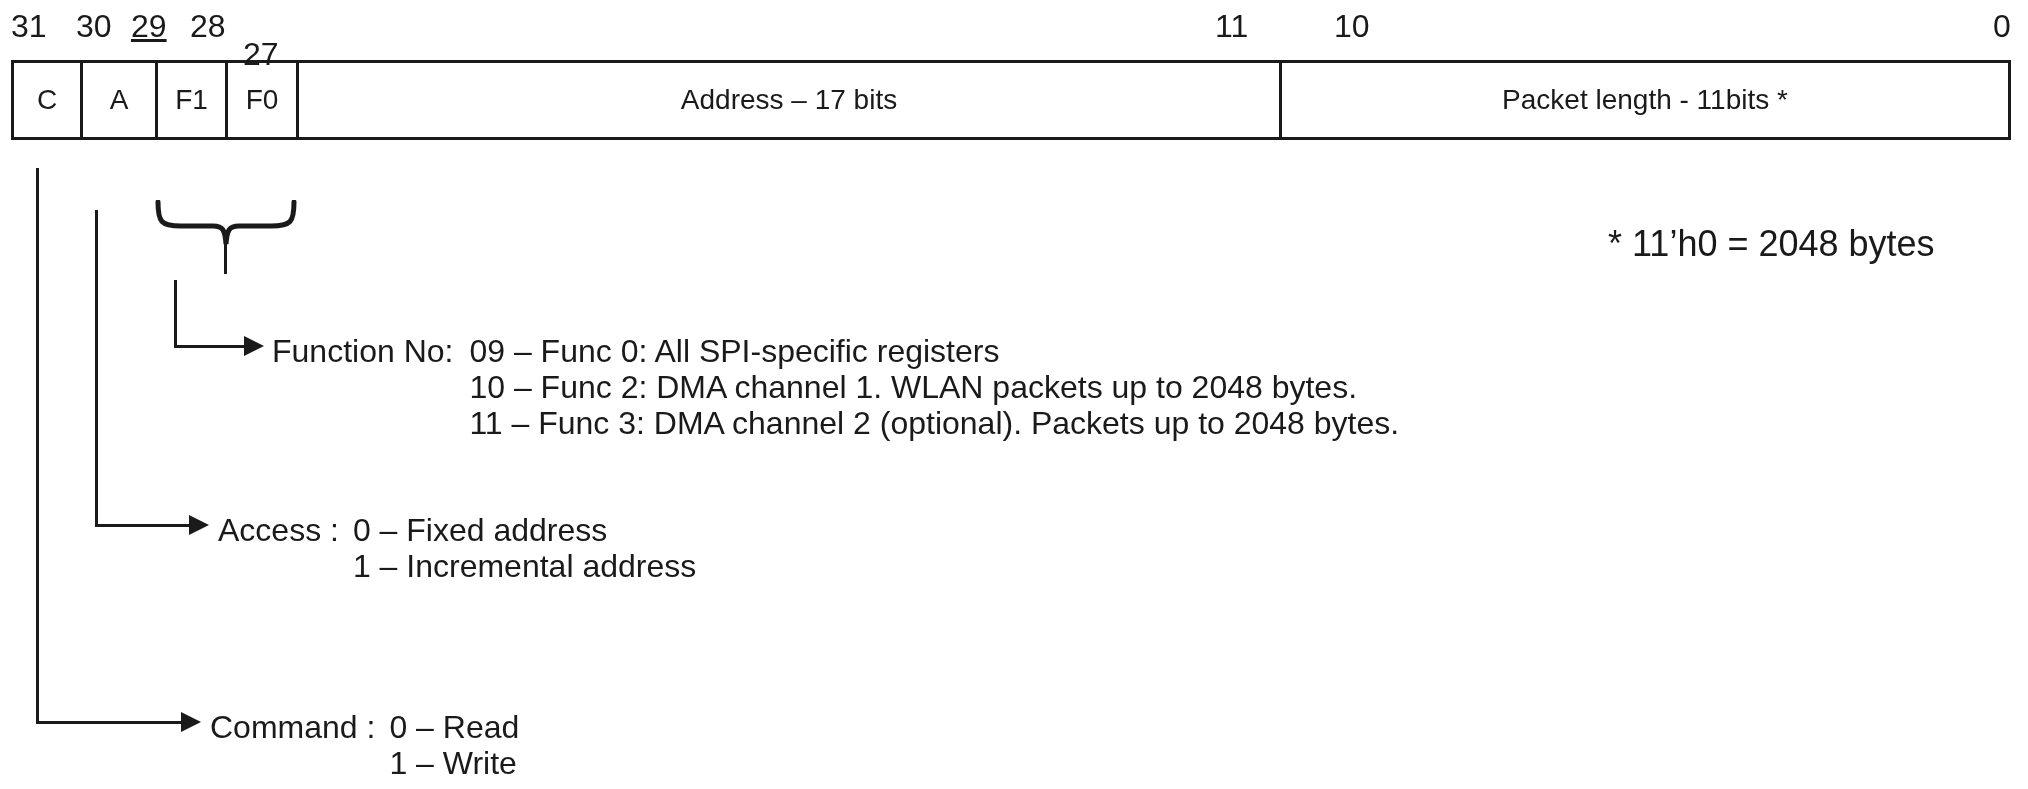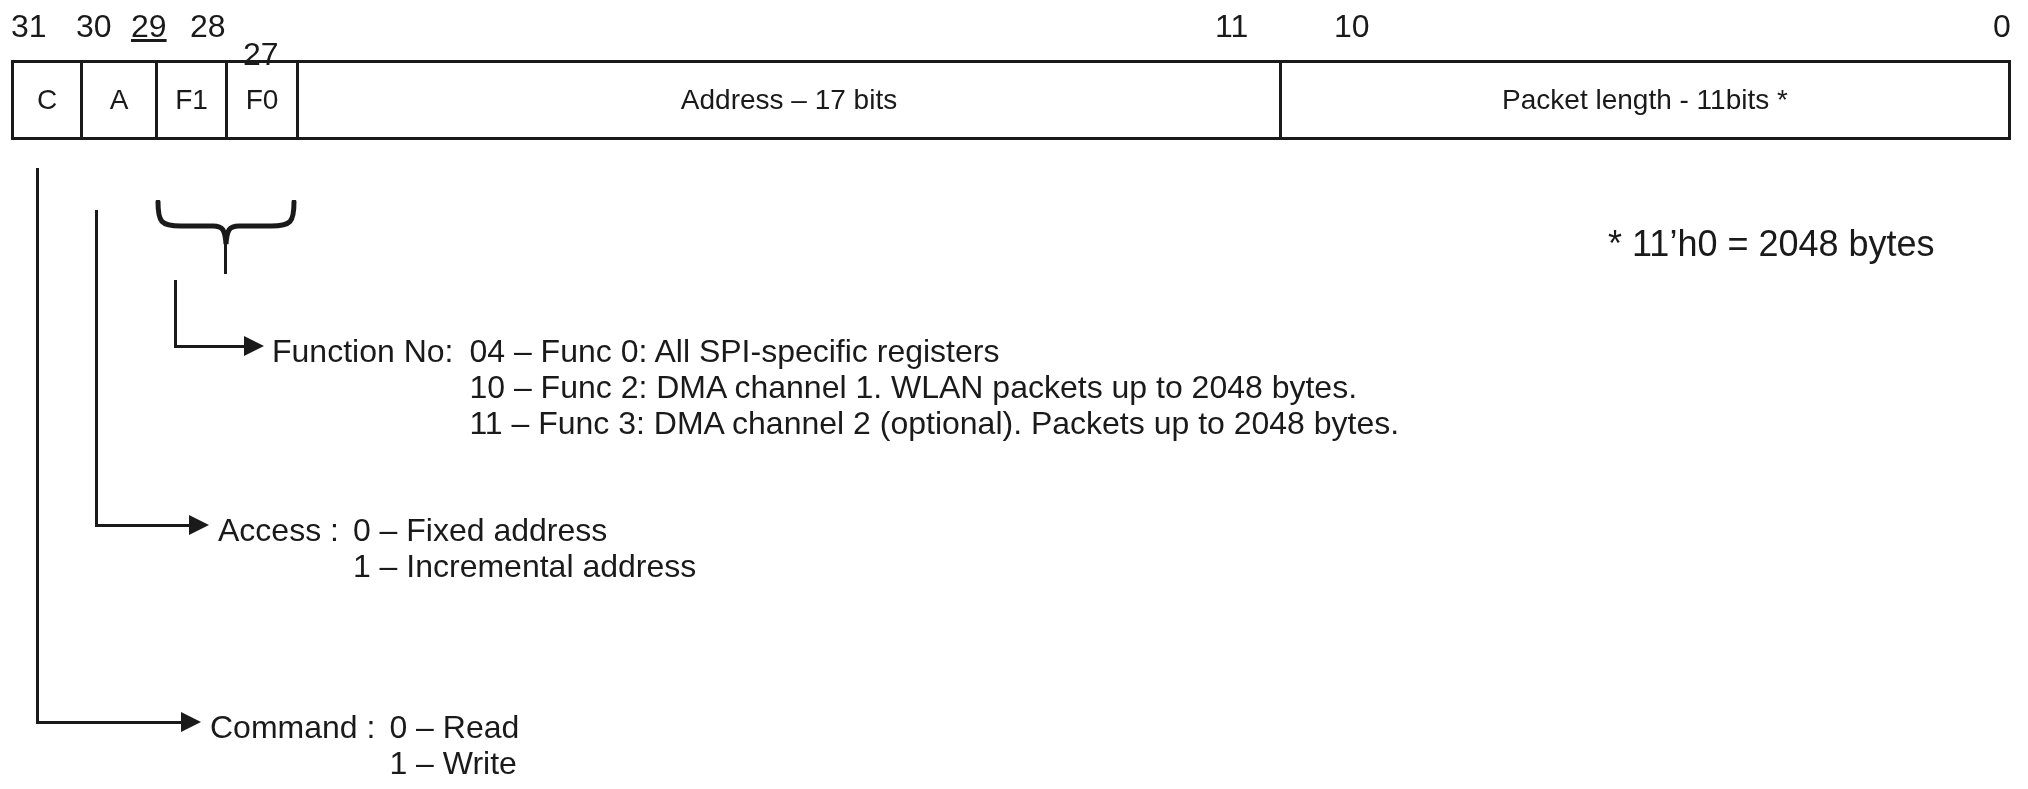--- a/index.html
+++ b/index.html
@@ -103,21 +103,21 @@
   <div class="brace-stem"></div>
 
   <div class="elbow" style="left:0;top:0;width:2028px;height:789px;">
     <div class="v" style="left:174px;top:280px;height:68px;"></div>
     <div class="h" style="left:174px;top:345px;width:72px;"></div>
     <div class="head" style="left:244px;top:336px;"></div>
   </div>
 
   <div class="callout" style="left:272px;top:333px;">
     <span class="lead">Function No:</span><span style="display:inline-block;width:16px;"></span><span class="rows">
-      <span class="row">04 – Func 0: All SPI-specific registers</span>
+      <span class="row">09 – Func 0: All SPI-specific registers</span>
       <span class="row">10 – Func 2: DMA channel 1. WLAN packets up to 2048 bytes.</span>
       <span class="row">11 – Func 3: DMA channel 2 (optional). Packets up to 2048 bytes.</span>
     </span>
   </div>
 
   <div class="elbow" style="left:0;top:0;width:2028px;height:789px;">
     <div class="v" style="left:95px;top:210px;height:317px;"></div>
     <div class="h" style="left:95px;top:524px;width:96px;"></div>
     <div class="head" style="left:189px;top:515px;"></div>
   </div>

